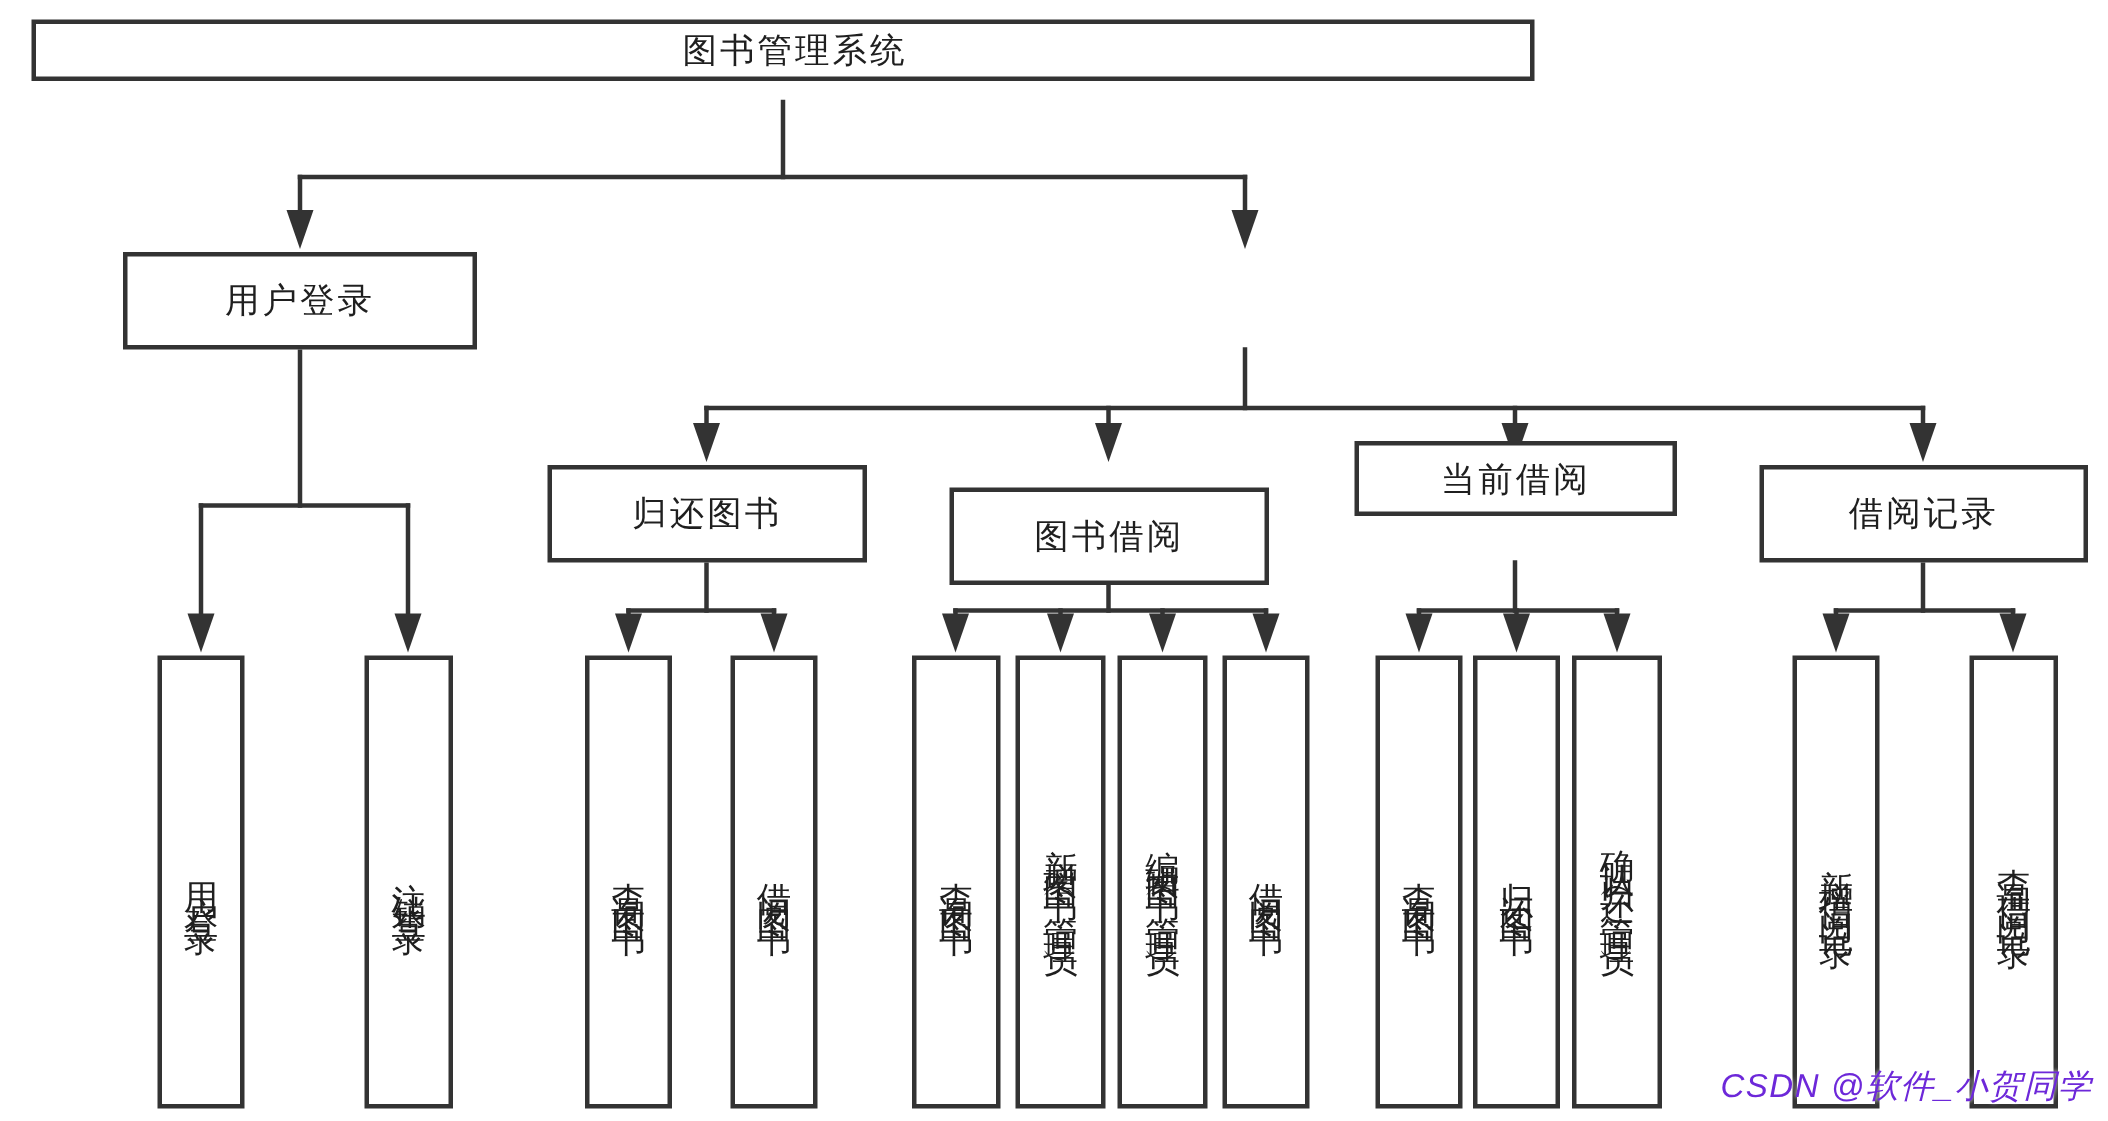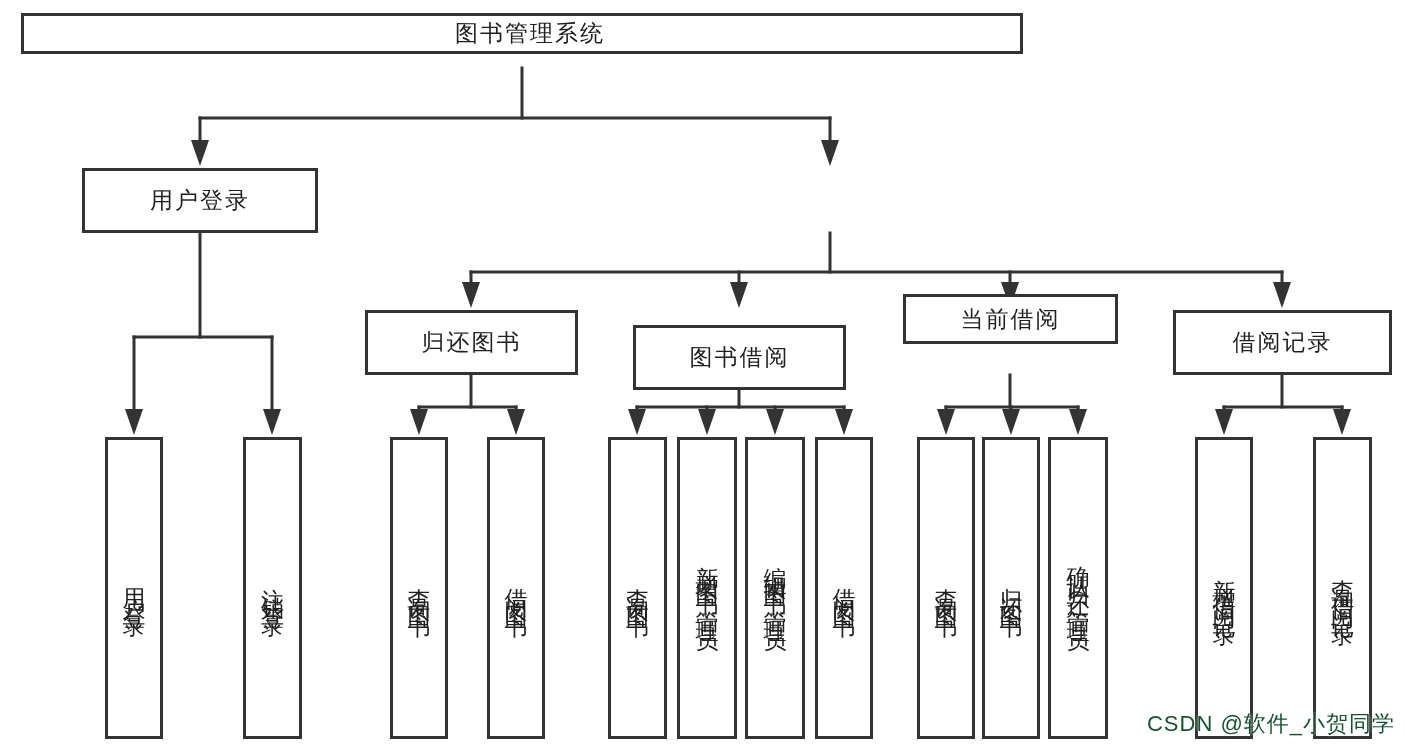--- a/index.html
+++ b/index.html
@@ -39,23 +39,24 @@
     letter-spacing: 9px;
     line-height: 1;
   }
   .watermark {
     position: absolute;
     right: 10px;
     bottom: 8px;
     z-index: 5;
     font-size: 22px;
     letter-spacing: 1px;
-    color: #14532d;
+    color: #6d28d9;
     text-shadow: 0 0 3px #ffffff;
     white-space: nowrap;
+    font-style: italic;
   }
 </style>
 </head>
 <body>
 
 <div class="canvas">
 
   <svg class="connectors" width="1405" height="747" viewBox="0 0 1405 747">
     <g stroke="#333333" stroke-width="3" fill="none" stroke-linecap="square">
 

